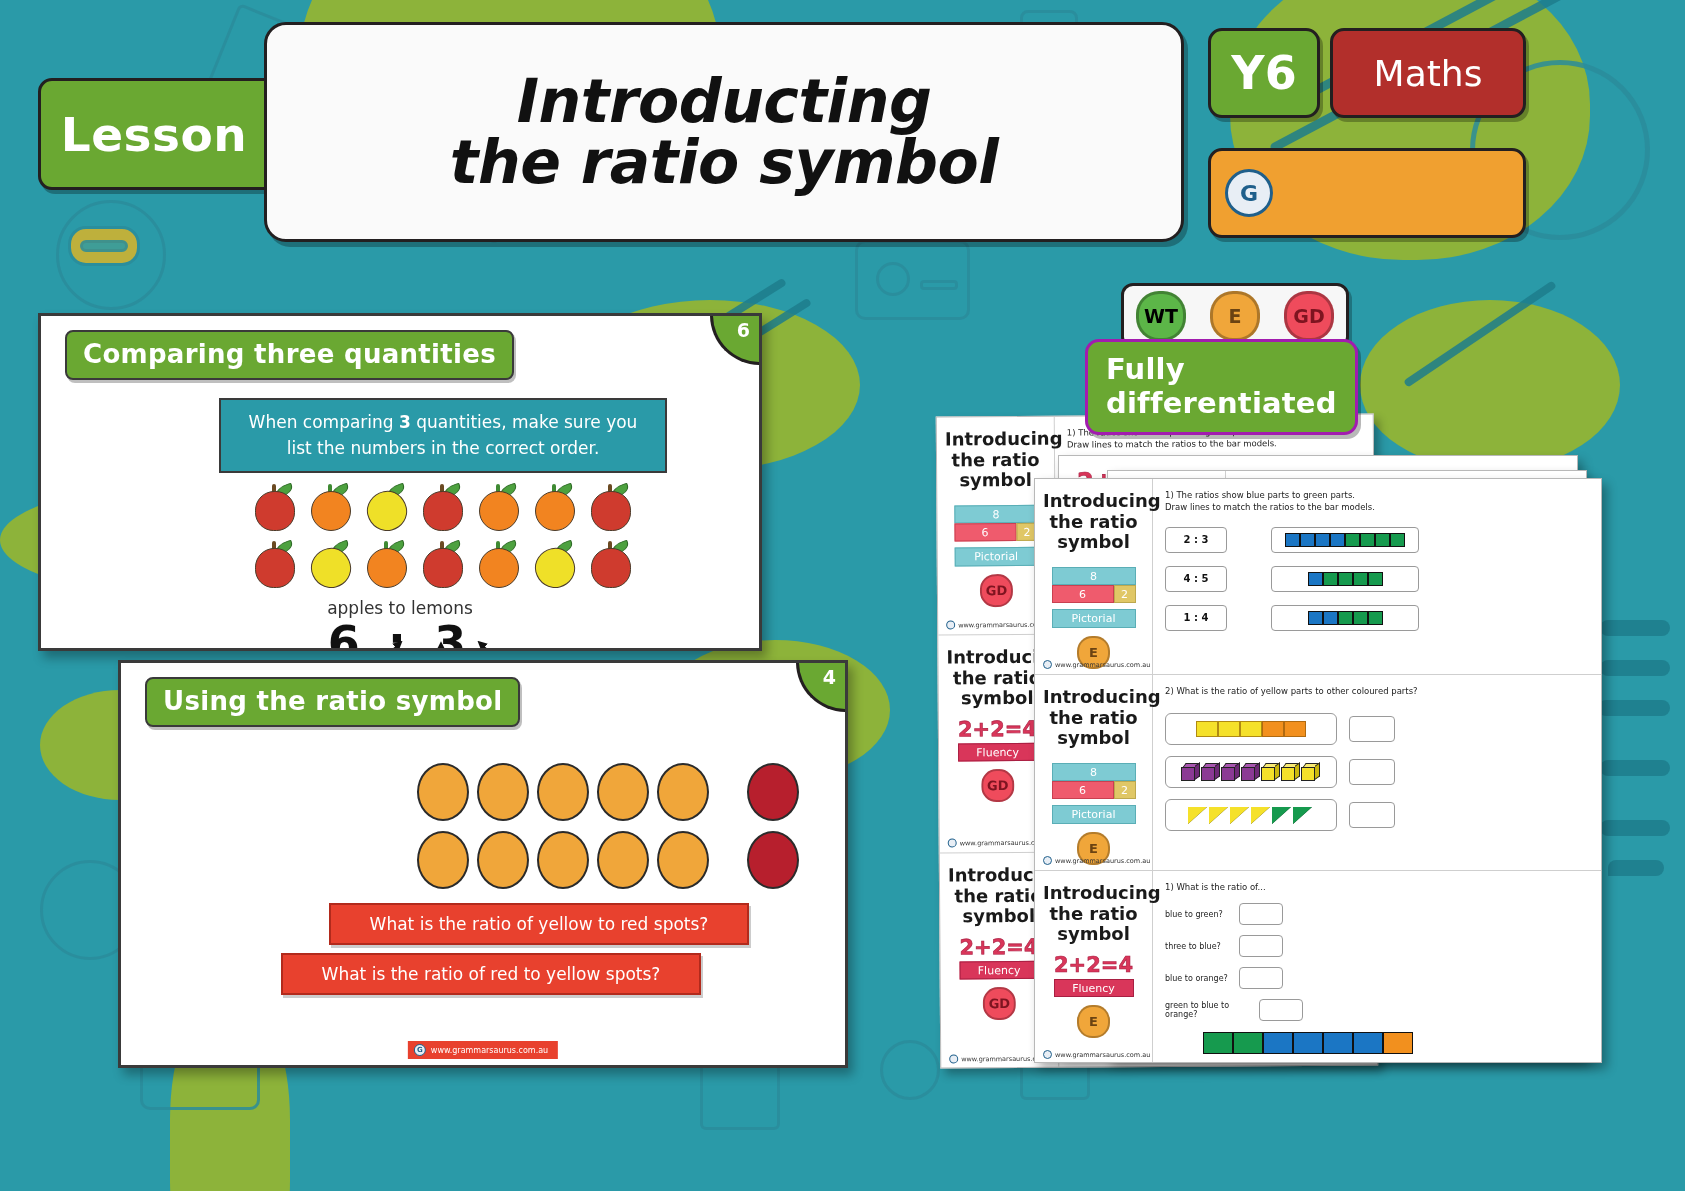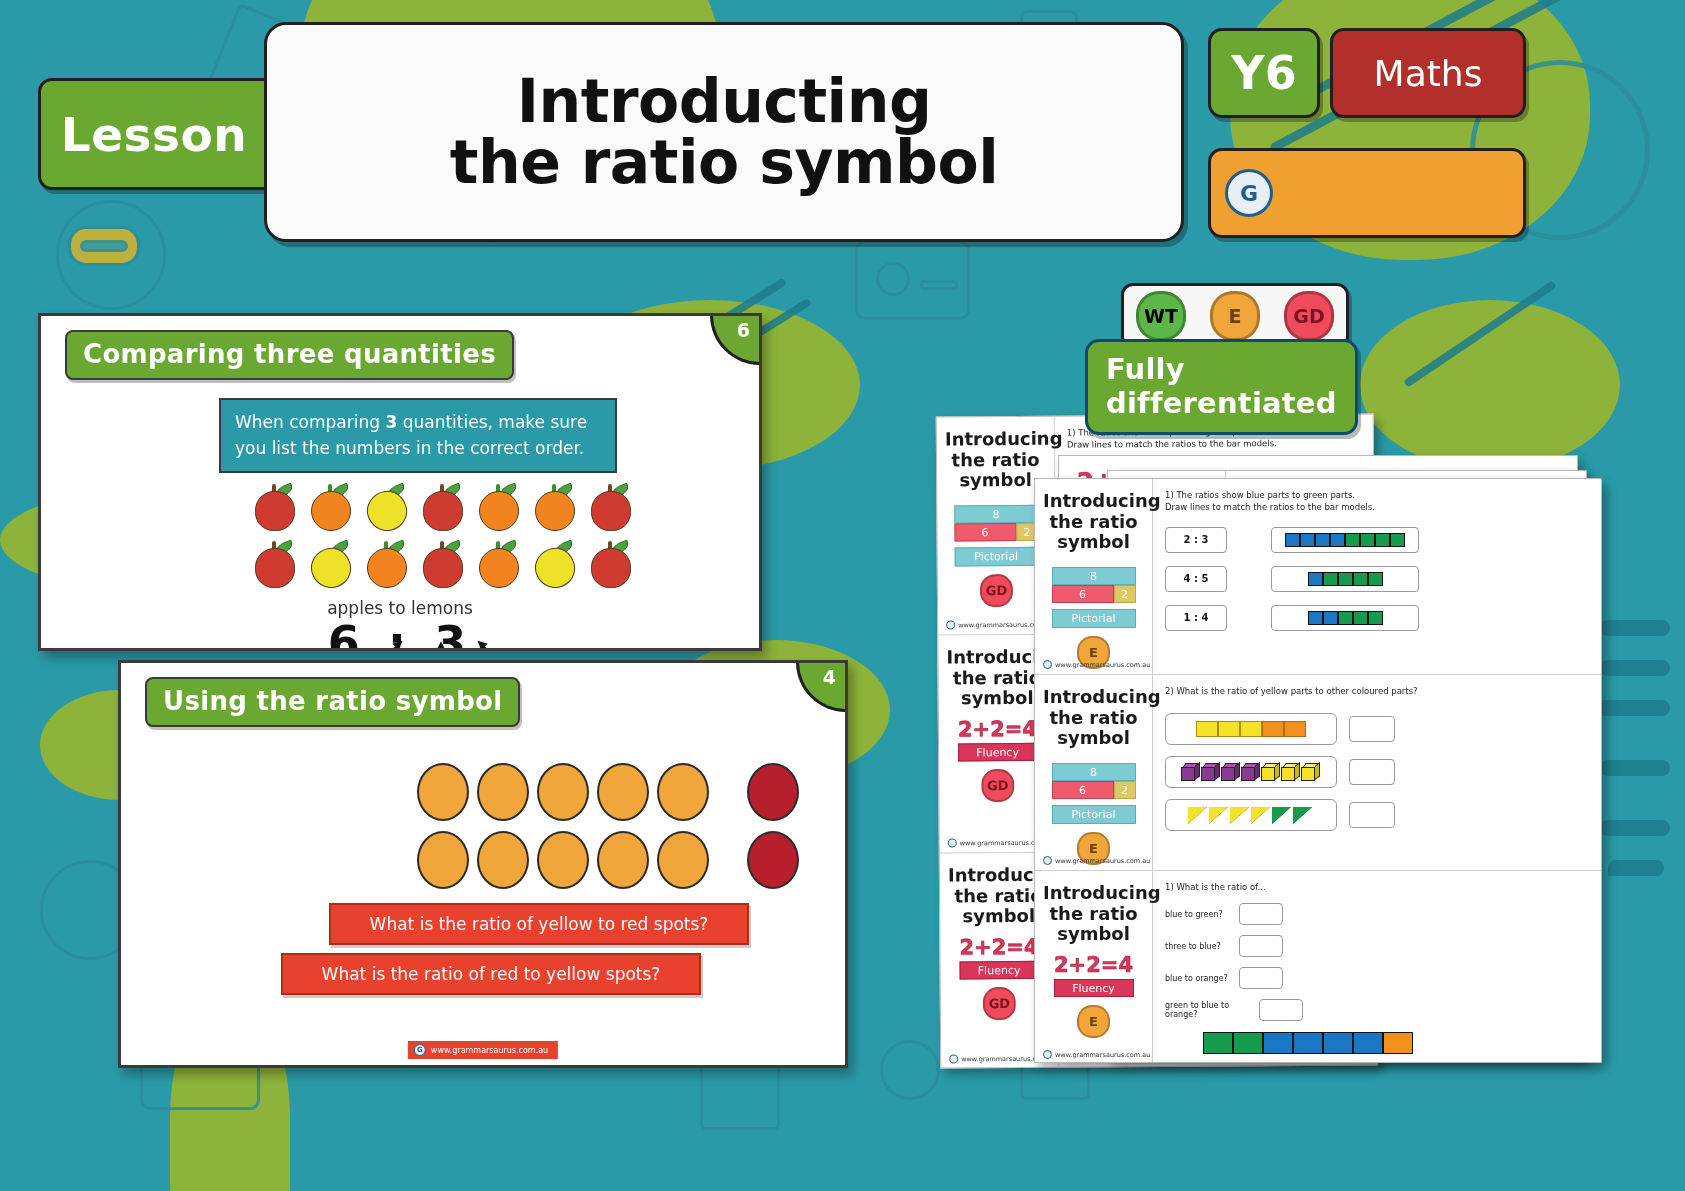--- a/index.html
+++ b/index.html
@@ -53,20 +53,21 @@
     left: 38px; top: 78px; width: 282px; height: 112px;
     background: #6aa832;
     font-size: 47px; font-weight: 700;
     letter-spacing: .5px;
   }
   #title-card {
     position: absolute; left: 264px; top: 22px; width: 920px; height: 220px;
     background: #fafafa; border: 3px solid #231f20; border-radius: 22px;
     display: flex; align-items: center; justify-content: center;
     box-shadow: 4px 5px 0 rgba(0,0,0,.28);
+    font-style: italic;
   }
   #title-text {
     color: #111; font-size: 60px; font-weight: 800; line-height: 1.02;
     text-align: center; letter-spacing: -.5px;
   }
   #year-chip {
     left: 1208px; top: 28px; width: 112px; height: 90px;
     background: #6aa832; font-size: 46px; font-weight: 800;
   }
   #subject-chip {
@@ -113,24 +114,24 @@
     padding: 4px 10px 0 0;
   }
   .slide-head {
     position: absolute; left: 24px; top: 14px;
     background: #6aa832; border: 2.5px solid #3a3a3a; border-radius: 8px;
     color: #fff; font-size: 26px; font-weight: 700;
     padding: 7px 16px 9px; letter-spacing: .3px;
     box-shadow: 2px 3px 0 rgba(0,0,0,.25);
   }
   .info-box {
-    position: absolute; left: 178px; top: 82px; width: 398px;
+    position: absolute; left: 178px; top: 82px; width: 448px;
     background: #2a9aa8; border: 2.5px solid #3a3a3a;
     color: #fff; font-size: 17px; line-height: 1.5;
-    text-align: left; padding: 10px 14px;
+    text-align: center; padding: 10px 14px;
   }
   .info-box b { font-weight: 800; }
 
   .fruit-rows { position: absolute; left: 210px; top: 165px; }
   .fruit-row { display: flex; gap: 9px; margin-bottom: 7px; }
   .fruit { width: 47px; height: 50px; position: relative; }
   .fruit .body {
     position: absolute; left: 4px; top: 10px; width: 40px; height: 40px;
     border: 1.6px solid #4a3b2a;
   }
@@ -208,21 +209,21 @@
     width: 50px; height: 50px; border-radius: 46%;
     display: flex; align-items: center; justify-content: center;
     font-size: 19px; font-weight: 800;
     border: 3px solid rgba(0,0,0,.28);
   }
   .seal.wt { background: #5cb648; color: #000000; }
   .seal.e  { background: #f0a63a; color: #6b4312; }
   .seal.gd { background: #ef4b5c; color: #7e1420; }
   #diff-label {
     position: absolute; left: 0; top: 56px;
-    background: #6aa832; border: 3px solid #0c4a6e; border-radius: 14px;
+    background: #6aa832; border: 3px solid #a21caf; border-radius: 14px;
     color: #fff; font-size: 29px; font-weight: 700;
     padding: 10px 18px 12px; letter-spacing: .2px;
     box-shadow: 3px 4px 0 rgba(0,0,0,.28);
   }
 
   
   .sheet {
     position: absolute; background: #fff;
     border: 1px solid #b8b8b8;
     box-shadow: 5px 6px 10px rgba(0,0,0,.32);

